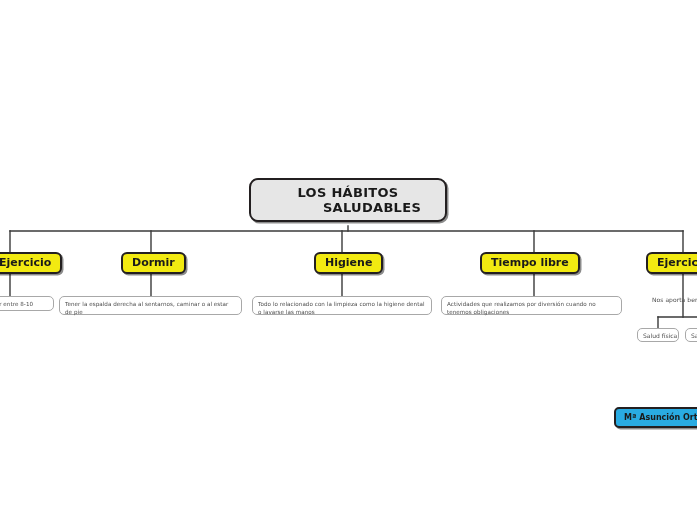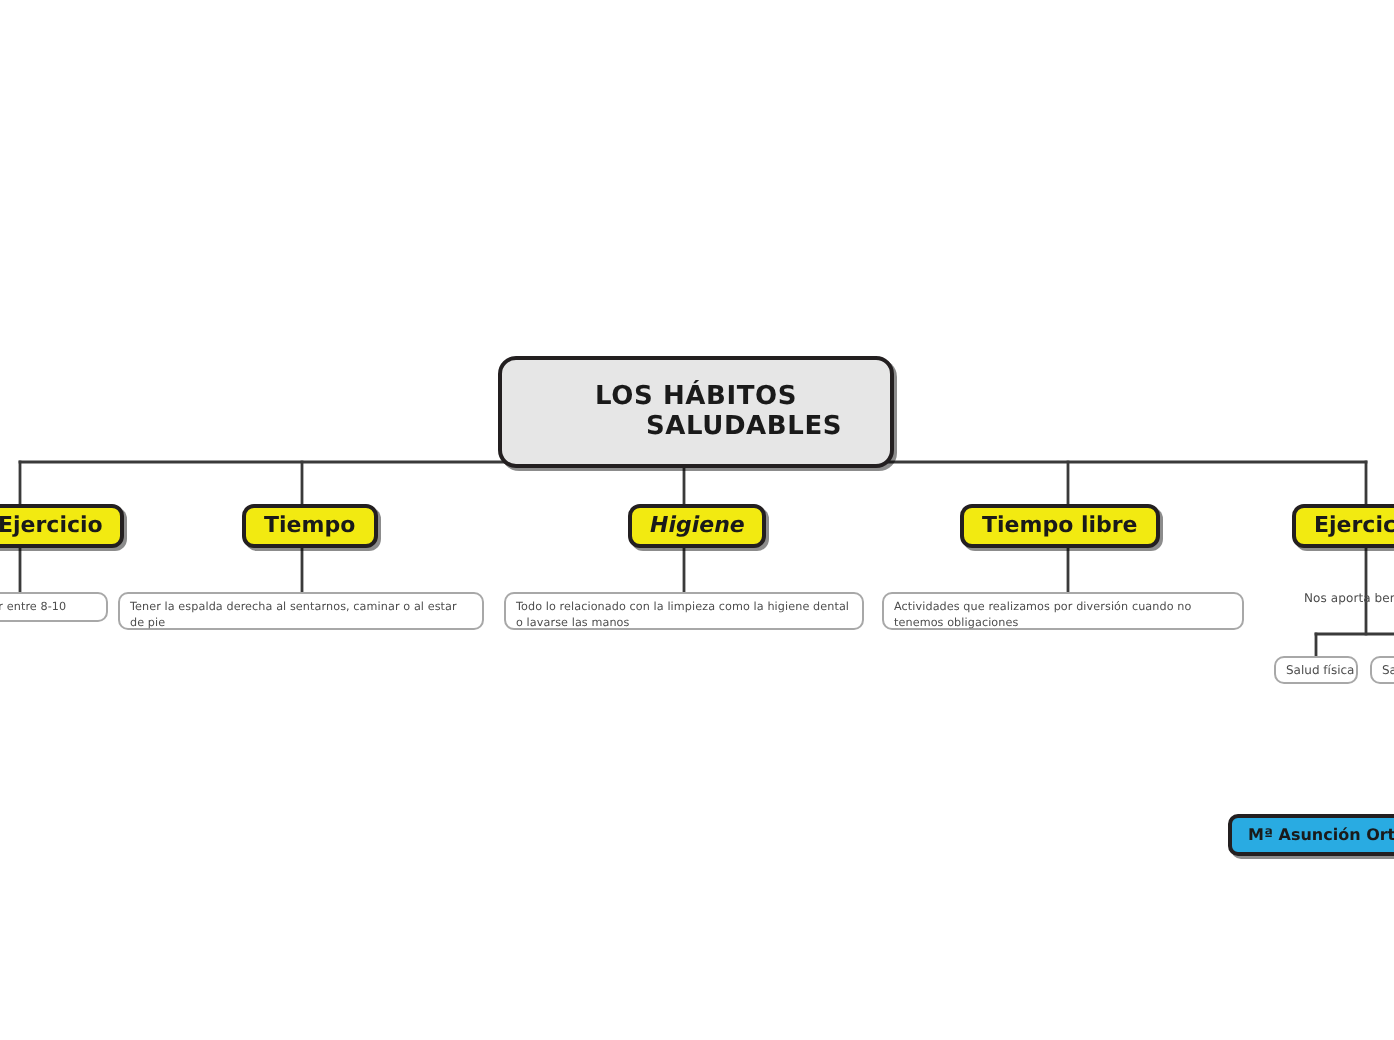--- a/index.html
+++ b/index.html
@@ -40,21 +40,21 @@
     align-items: center;
     justify-content: center;
     text-align: center;
     line-height: 1.18;
     white-space: nowrap;
   }
   .root-node {
     left: 249px;
     top: 178px;
     width: 198px;
-    height: 56px;
+    height: 44px;
     background: #e6e6e6;
     border-radius: 9px;
     font-size: 13px;
     font-weight: bold;
     color: #1a1a1a;
     letter-spacing: .3px;
     box-shadow: 1.5px 1.5px 0 rgba(0,0,0,.45);
   }
   .root-node .l2 { display: block; margin-left: 48px; }
   .topic {
@@ -63,21 +63,21 @@
     font-size: 11px;
     font-weight: bold;
     color: #1a1a1a;
     padding: 0 9px;
     border-radius: 6px;
     box-shadow: 1.5px 1.5px 0 rgba(0,0,0,.45);
   }
   
   .t-descanso    { left: -12px; top: 252px; }
   .t-postura     { left: 121px; top: 252px; }
-  .t-higiene     { left: 314px; top: 252px; font-style: italic; }
+  .t-higiene     { left: 314px; top: 252px; }
   .t-tiempo      { left: 480px; top: 252px; }
   .t-ejercicio   { left: 646px; top: 252px; }
 
   
   .note {
     position: absolute;
     box-sizing: border-box;
     background: #ffffff;
     border: 1px solid #a8a8a8;
     border-radius: 5px;
@@ -175,21 +175,21 @@
       <span>LOS HÁBITOS</span>
       <span class="l2">SALUDABLES</span>
     </div>
   </div>
 
   <div class="node topic t-descanso">
     <span>Ejercicio</span>
   </div>
 
   <div class="node topic t-postura">
-    <span>Tiempo</span>
+    <span>Dormir</span>
   </div>
 
   <div class="node topic t-higiene">
     <span>Higiene</span>
   </div>
 
   <div class="node topic t-tiempo">
     <span>Tiempo libre</span>
   </div>
 

